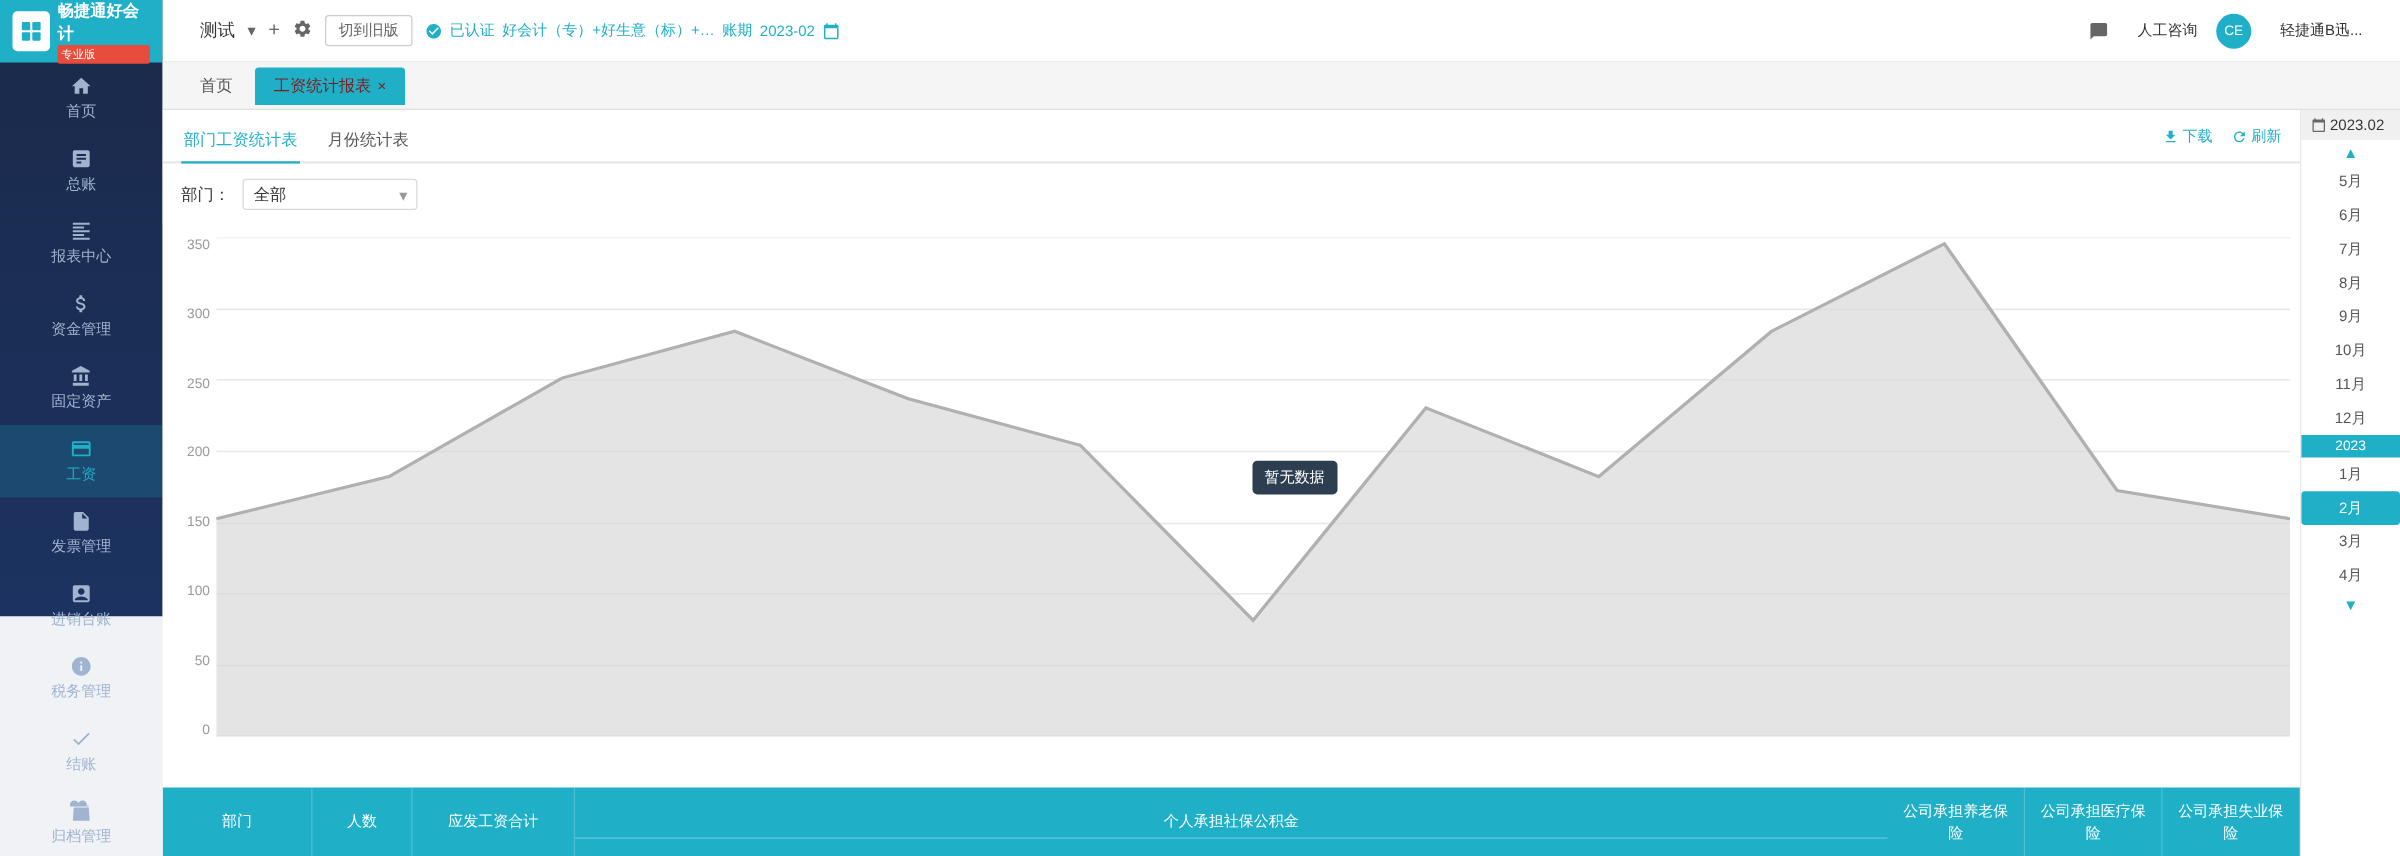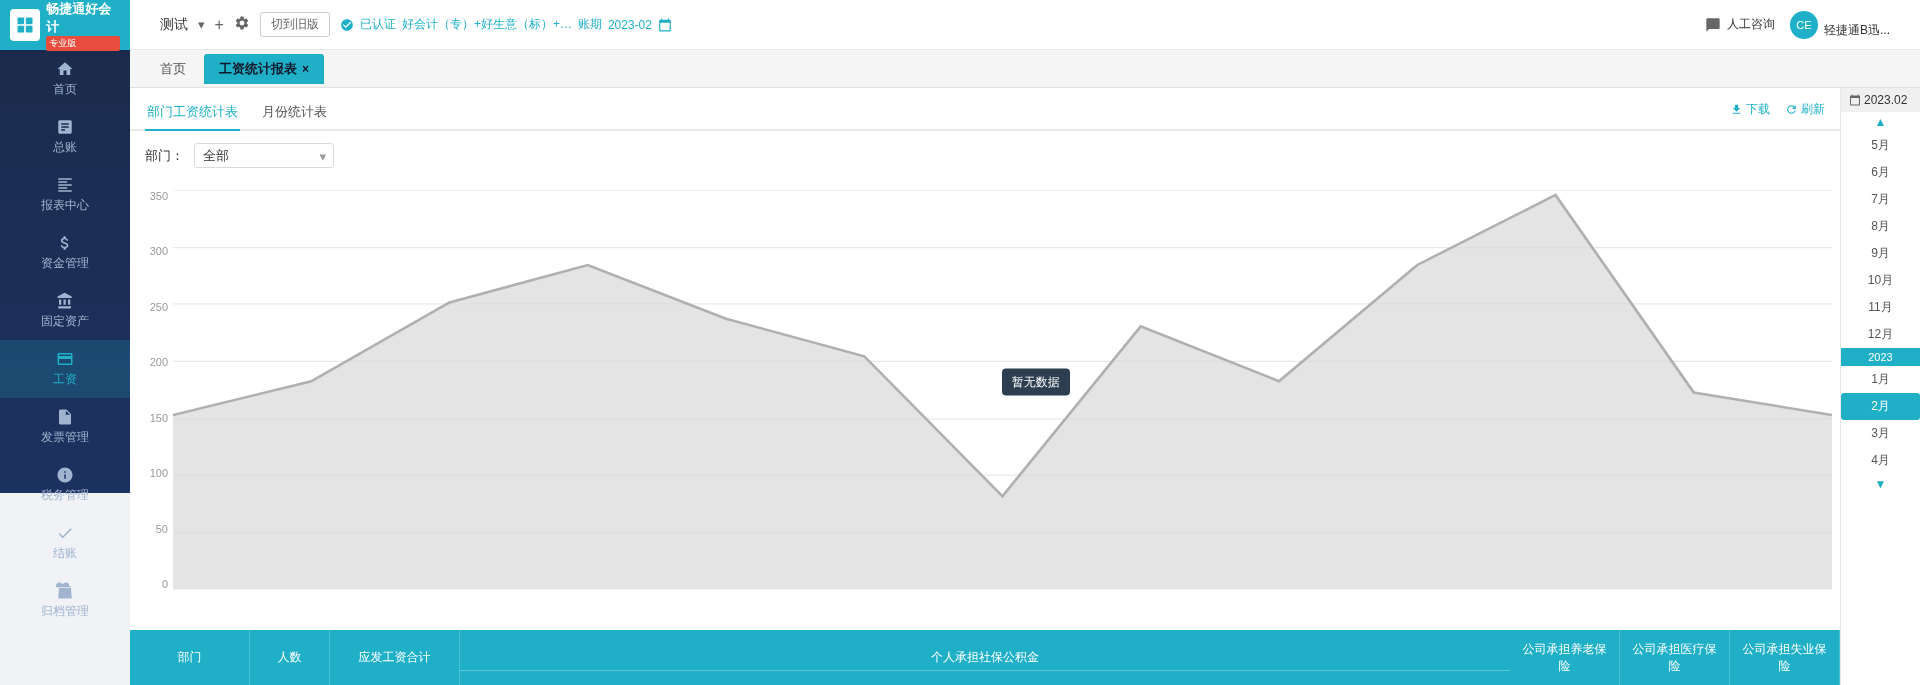--- a/index.html
+++ b/index.html
@@ -96,22 +96,22 @@
       color: #1fb0c8;
     }
     .topbar-right {
       margin-left: auto;
       display: flex;
       align-items: center;
       gap: 15px;
     }
     .topbar-user {
       display: flex;
-      align-items: flex-end;
-      gap: 6px;
+      align-items: center;
+      gap: 23px;
       font-size: 12px;
       color: #333;
       cursor: pointer;
     }
     .user-avatar {
       width: 28px;
       height: 28px;
       background: #1fb0c8;
       border-radius: 50%;
       display: flex;
@@ -138,22 +138,21 @@
       cursor: pointer;
       border-radius: 3px 3px 0 0;
       color: #555;
       display: flex;
       align-items: center;
       gap: 5px;
       height: 30px;
     }
     .tab-item.active {
       background: #1fb0c8;
-      color: #0f172a;
-      font-weight: bold;
+      color: #7f1d1d;
     }
     .tab-close { font-size: 12px; cursor: pointer; }
 
     
     .content-area {
       flex: 1;
       display: flex;
       overflow: hidden;
       background: white;
     }
@@ -412,20 +411,26 @@
     <svg viewBox="0 0 24 24" fill="currentColor">
         <path d="M20 4H4c-1.11 0-2 .89-2 2v12c0 1.11.89 2 2 2h16c1.11 0 2-.89 2-2V6c0-1.11-.89-2-2-2zm0 14H4v-6h16v6zm0-10H4V6h16v2z"></path>
       </svg>
     <span>工资</span>
   </div>
   <div class="sidebar-item">
     <svg viewBox="0 0 24 24" fill="currentColor">
         <path d="M14 2H6c-1.1 0-2 .9-2 2v16c0 1.1.9 2 2 2h12c1.1 0 2-.9 2-2V8l-6-6zm-1 7V3.5L18.5 9H13z"></path>
       </svg>
     <span>发票管理</span>
+  </div>
+  <div class="sidebar-item">
+    <svg viewBox="0 0 24 24" fill="currentColor">
+        <path d="M19 3H5c-1.1 0-2 .9-2 2v14c0 1.1.9 2 2 2h14c1.1 0 2-.9 2-2V5c0-1.1-.9-2-2-2zm-7 3c1.93 0 3.5 1.57 3.5 3.5S13.93 13 12 13s-3.5-1.57-3.5-3.5S10.07 6 12 6zm7 13H5v-.23c0-.62.28-1.2.76-1.58C7.47 15.82 9.64 15 12 15s4.53.82 6.24 2.19c.48.38.76.97.76 1.58V19z"></path>
+      </svg>
+    <span>进销台账</span>
   </div>
   <div class="sidebar-item">
     <svg viewBox="0 0 24 24" fill="currentColor">
         <path d="M12 2C6.48 2 2 6.48 2 12s4.48 10 10 10 10-4.48 10-10S17.52 2 12 2zm1 15h-2v-6h2v6zm0-8h-2V7h2v2z"></path>
       </svg>
     <span>税务管理</span>
   </div>
   <div class="sidebar-item">
     <svg viewBox="0 0 24 24" fill="currentColor">
         <path d="M9 16.17L4.83 12l-1.42 1.41L9 19 21 7l-1.41-1.41z"></path>

